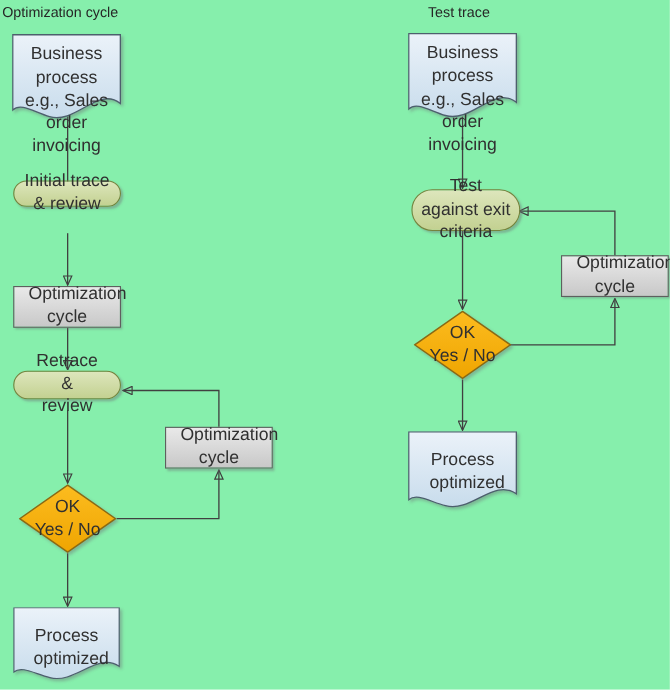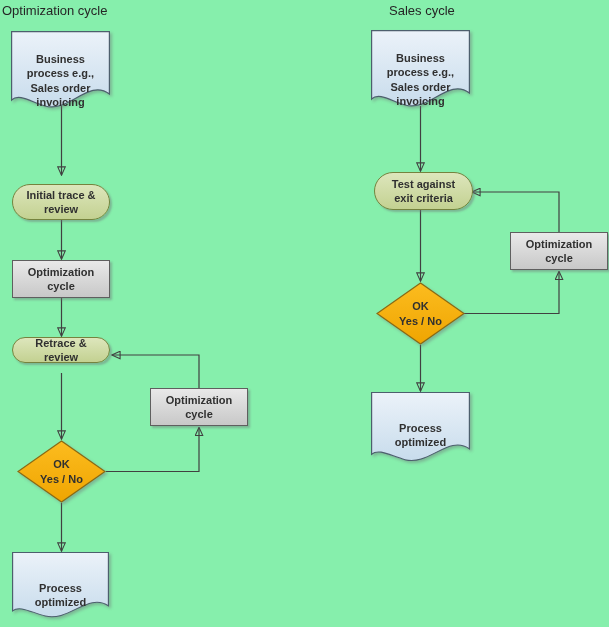--- a/index.html
+++ b/index.html
@@ -5,22 +5,22 @@
   html,body { margin:0; padding:0; background:#ffffff; }
   #canvas {
     position:relative; width:609px; height:627px; background:#86efac;
     font-family:"Liberation Sans", sans-serif; overflow:hidden;
   }
   .col-title {
     position:absolute; font-size:13px; color:#262626; white-space:nowrap;
   }
   .shape { position:absolute; }
   .shape-label {
-    position:relative; font-size:11px; line-height:1.3; color:#303030;
-    text-align:center; margin:16px auto;font-weight:bold;
+    position:relative; font-size:16px; line-height:1.3; color:#303030;
+    text-align:center; margin:4px auto;
   }
   .doc-bg, .dia-bg {
     position:absolute; left:0; top:0; width:100%; height:100%;
     filter:drop-shadow(2px 2px 1.5px rgba(110,115,120,0.45));
   }
   .doc { display:block; }
   .doc .shape-label { padding-top:5px; }
   .stadium {
     border-radius:50px; border:1px solid #75833e;
     background:linear-gradient(#dde6bc, #c3d191);
@@ -76,21 +76,21 @@
           <linearGradient id="gd1" x1="0" y1="0" x2="0" y2="1">
             <stop offset="0" stop-color="#ebf2f9"></stop>
               <stop offset="1" stop-color="#c8dcec"></stop>
           </linearGradient>
         </defs>
         <path d="M0.6,0.6 H98.4 V63 C78,47 58,82 34,75 C20,71 8,62 0.6,69 Z" fill="url(#gd1)" stroke="#4d5f6d" stroke-width="1.2"></path>
       </svg>
       <div class="shape-label" style="width:80px;">Business process e.g., Sales order invoicing</div>
     </div>
 
-    <div class="shape stadium" style="left:12px; top:184px; width:98px; height:36px;">
+    <div class="shape stadium" style="left:12px; top:164px; width:98px; height:24px;">
       <div class="shape-label" style="width:84px;">Initial trace &amp; review</div>
     </div>
 
     <div class="shape procrect" style="left:12px; top:260px; width:98px; height:38px;">
       <div class="shape-label" style="width:70px;">Optimization cycle</div>
     </div>
 
     <div class="shape stadium" style="left:12px; top:337px; width:98px; height:26px;">
       <div class="shape-label" style="width:58px;">Retrace &amp; review</div>
     </div>
@@ -123,21 +123,21 @@
               <stop offset="1" stop-color="#c8dcec"></stop>
           </linearGradient>
         </defs>
         <path d="M0.6,0.6 H98.4 V63 C78,47 58,82 34,75 C20,71 8,62 0.6,69 Z" fill="url(#gd2)" stroke="#4d5f6d" stroke-width="1.2"></path>
       </svg>
       <div class="shape-label" style="width:60px; padding-top:13px;">Process optimized</div>
     </div>
   </div>
 
   <div>
-    <div class="col-title" style="left:389px; top:3px;">Sales cycle</div>
+    <div class="col-title" style="left:389px; top:3px;">Test trace</div>
 
     <div class="shape doc" style="left:371px; top:30px; width:99px; height:82px;">
       <svg class="doc-bg" viewBox="0 0 99 82" preserveAspectRatio="none" aria-hidden="true">
         <defs>
           <linearGradient id="gd3" x1="0" y1="0" x2="0" y2="1">
             <stop offset="0" stop-color="#ebf2f9"></stop>
               <stop offset="1" stop-color="#c8dcec"></stop>
           </linearGradient>
         </defs>
         <path d="M0.6,0.6 H98.4 V63 C78,47 58,82 34,75 C20,71 8,62 0.6,69 Z" fill="url(#gd3)" stroke="#4d5f6d" stroke-width="1.2"></path>

